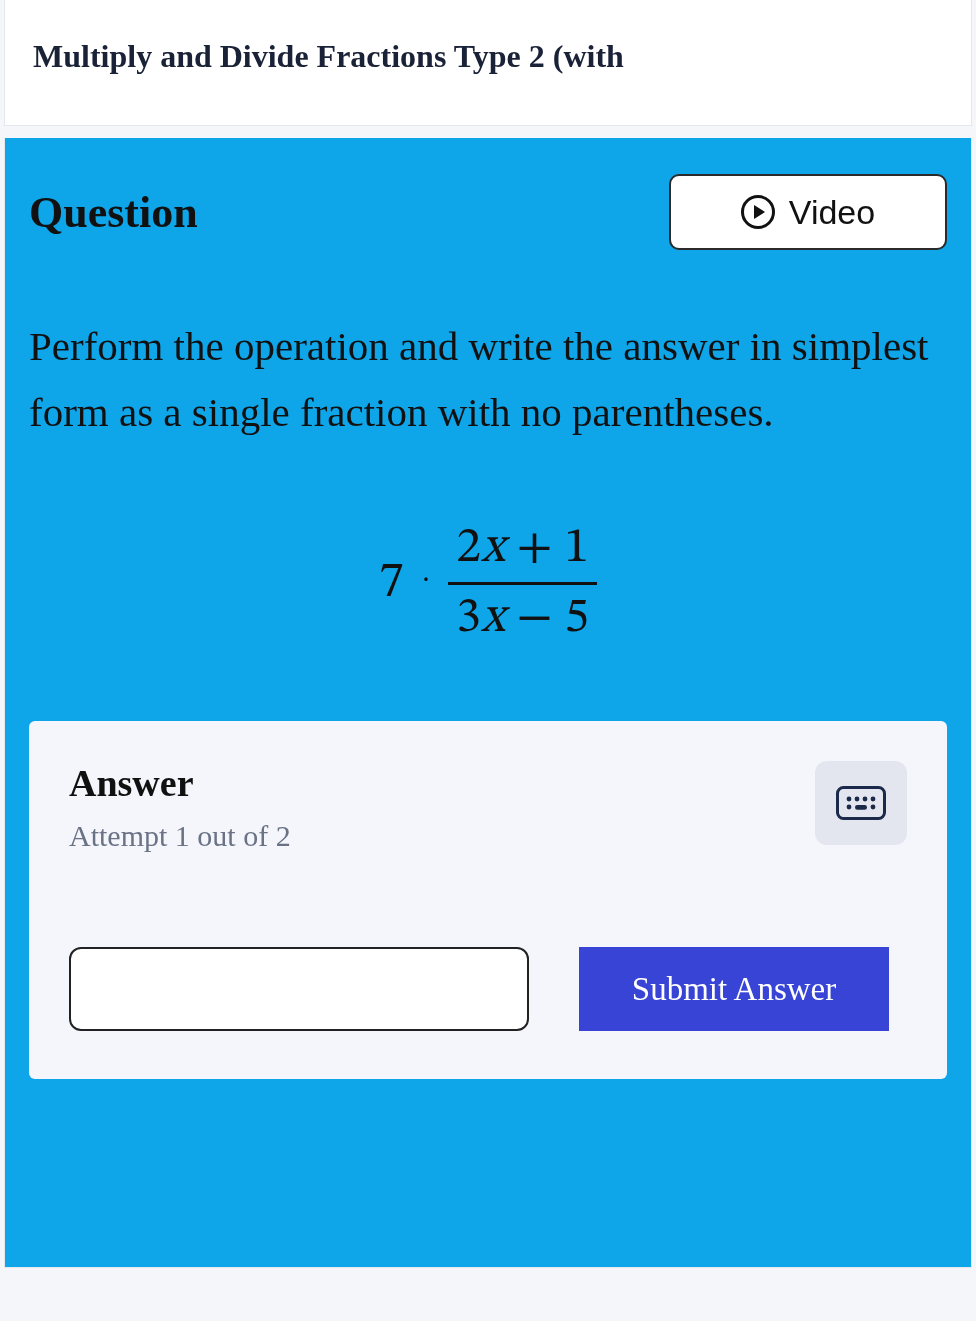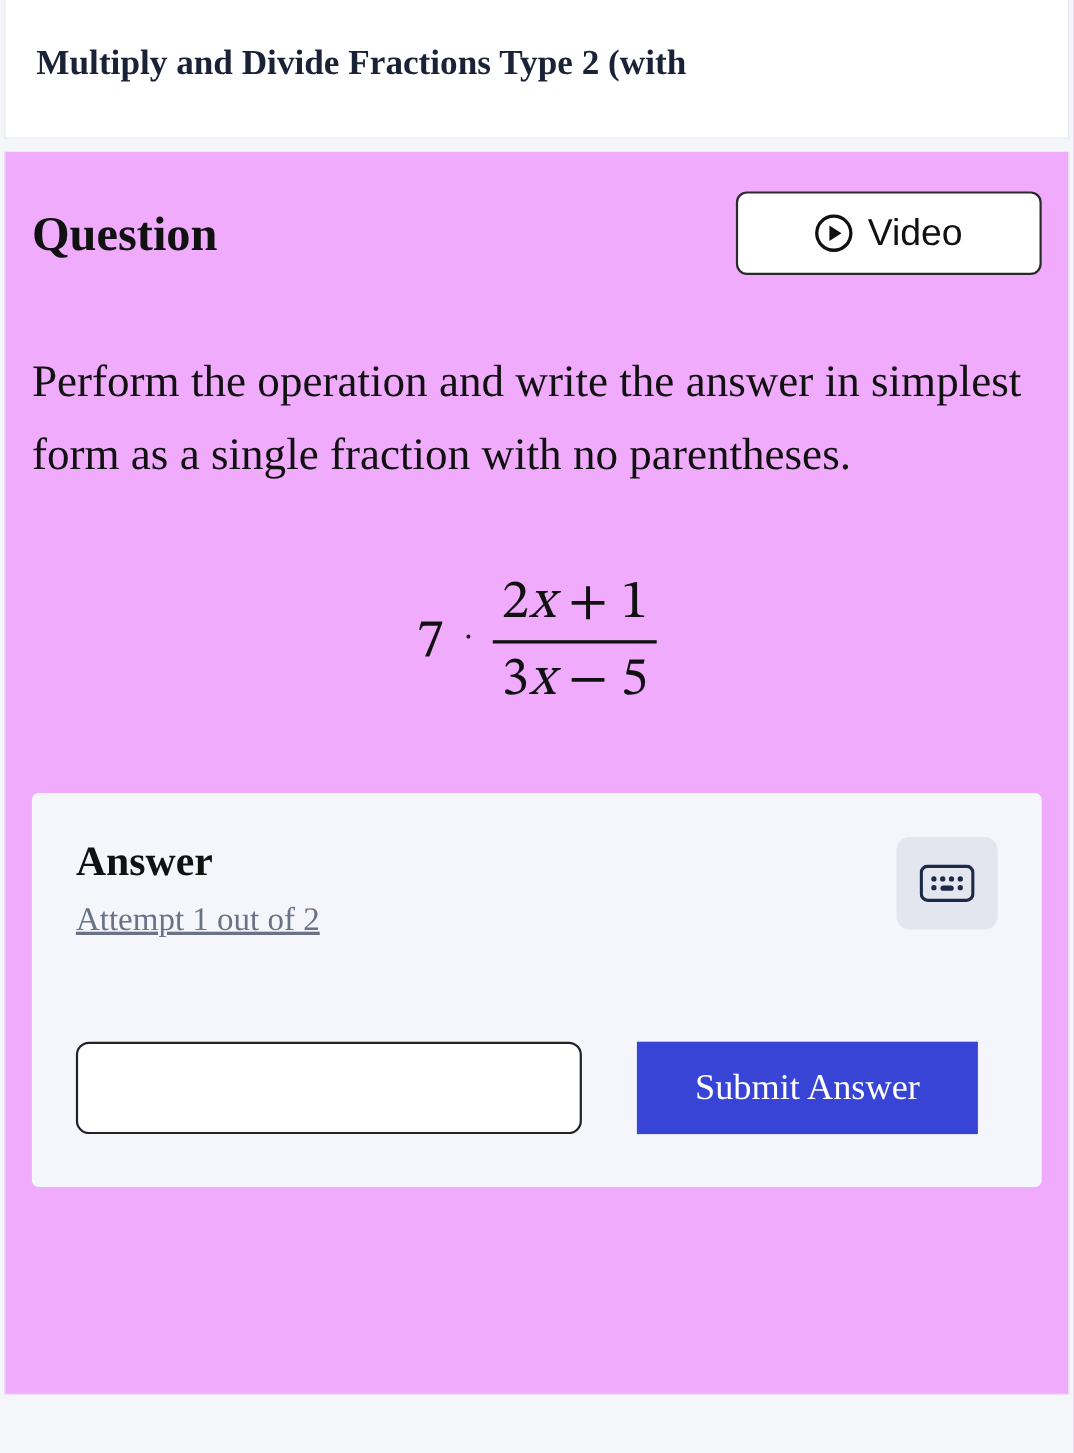--- a/index.html
+++ b/index.html
@@ -18,21 +18,21 @@
     margin-right: 4px;
   }
   .header-title {
     font-size: 32px;
     font-weight: 700;
     color: #1a2238;
     white-space: nowrap;
     overflow: hidden;
   }
   .main {
-    background: #f0abfc;
+    background: #0ea5e9;
     border: 1px solid #e5e7ef;
     border-top: none;
     margin: 12px 4px 0 4px;
     padding: 36px 24px 30px 24px;
     min-height: 1130px;
   }
   .q-row {
     display: flex;
     align-items: center;
     justify-content: space-between;
@@ -120,21 +120,20 @@
   .answer-label {
     font-size: 38px;
     font-weight: 700;
     color: #111;
     margin-bottom: 14px;
   }
   .attempt {
     font-size: 30px;
     color: #6a7286;
     font-family: Georgia, serif;
-    text-decoration: underline;
   }
   .kbd-btn {
     width: 92px; height: 84px;
     background: #e3e6ee;
     border-radius: 12px;
     display: flex;
     align-items: center;
     justify-content: center;
     cursor: pointer;
   }

